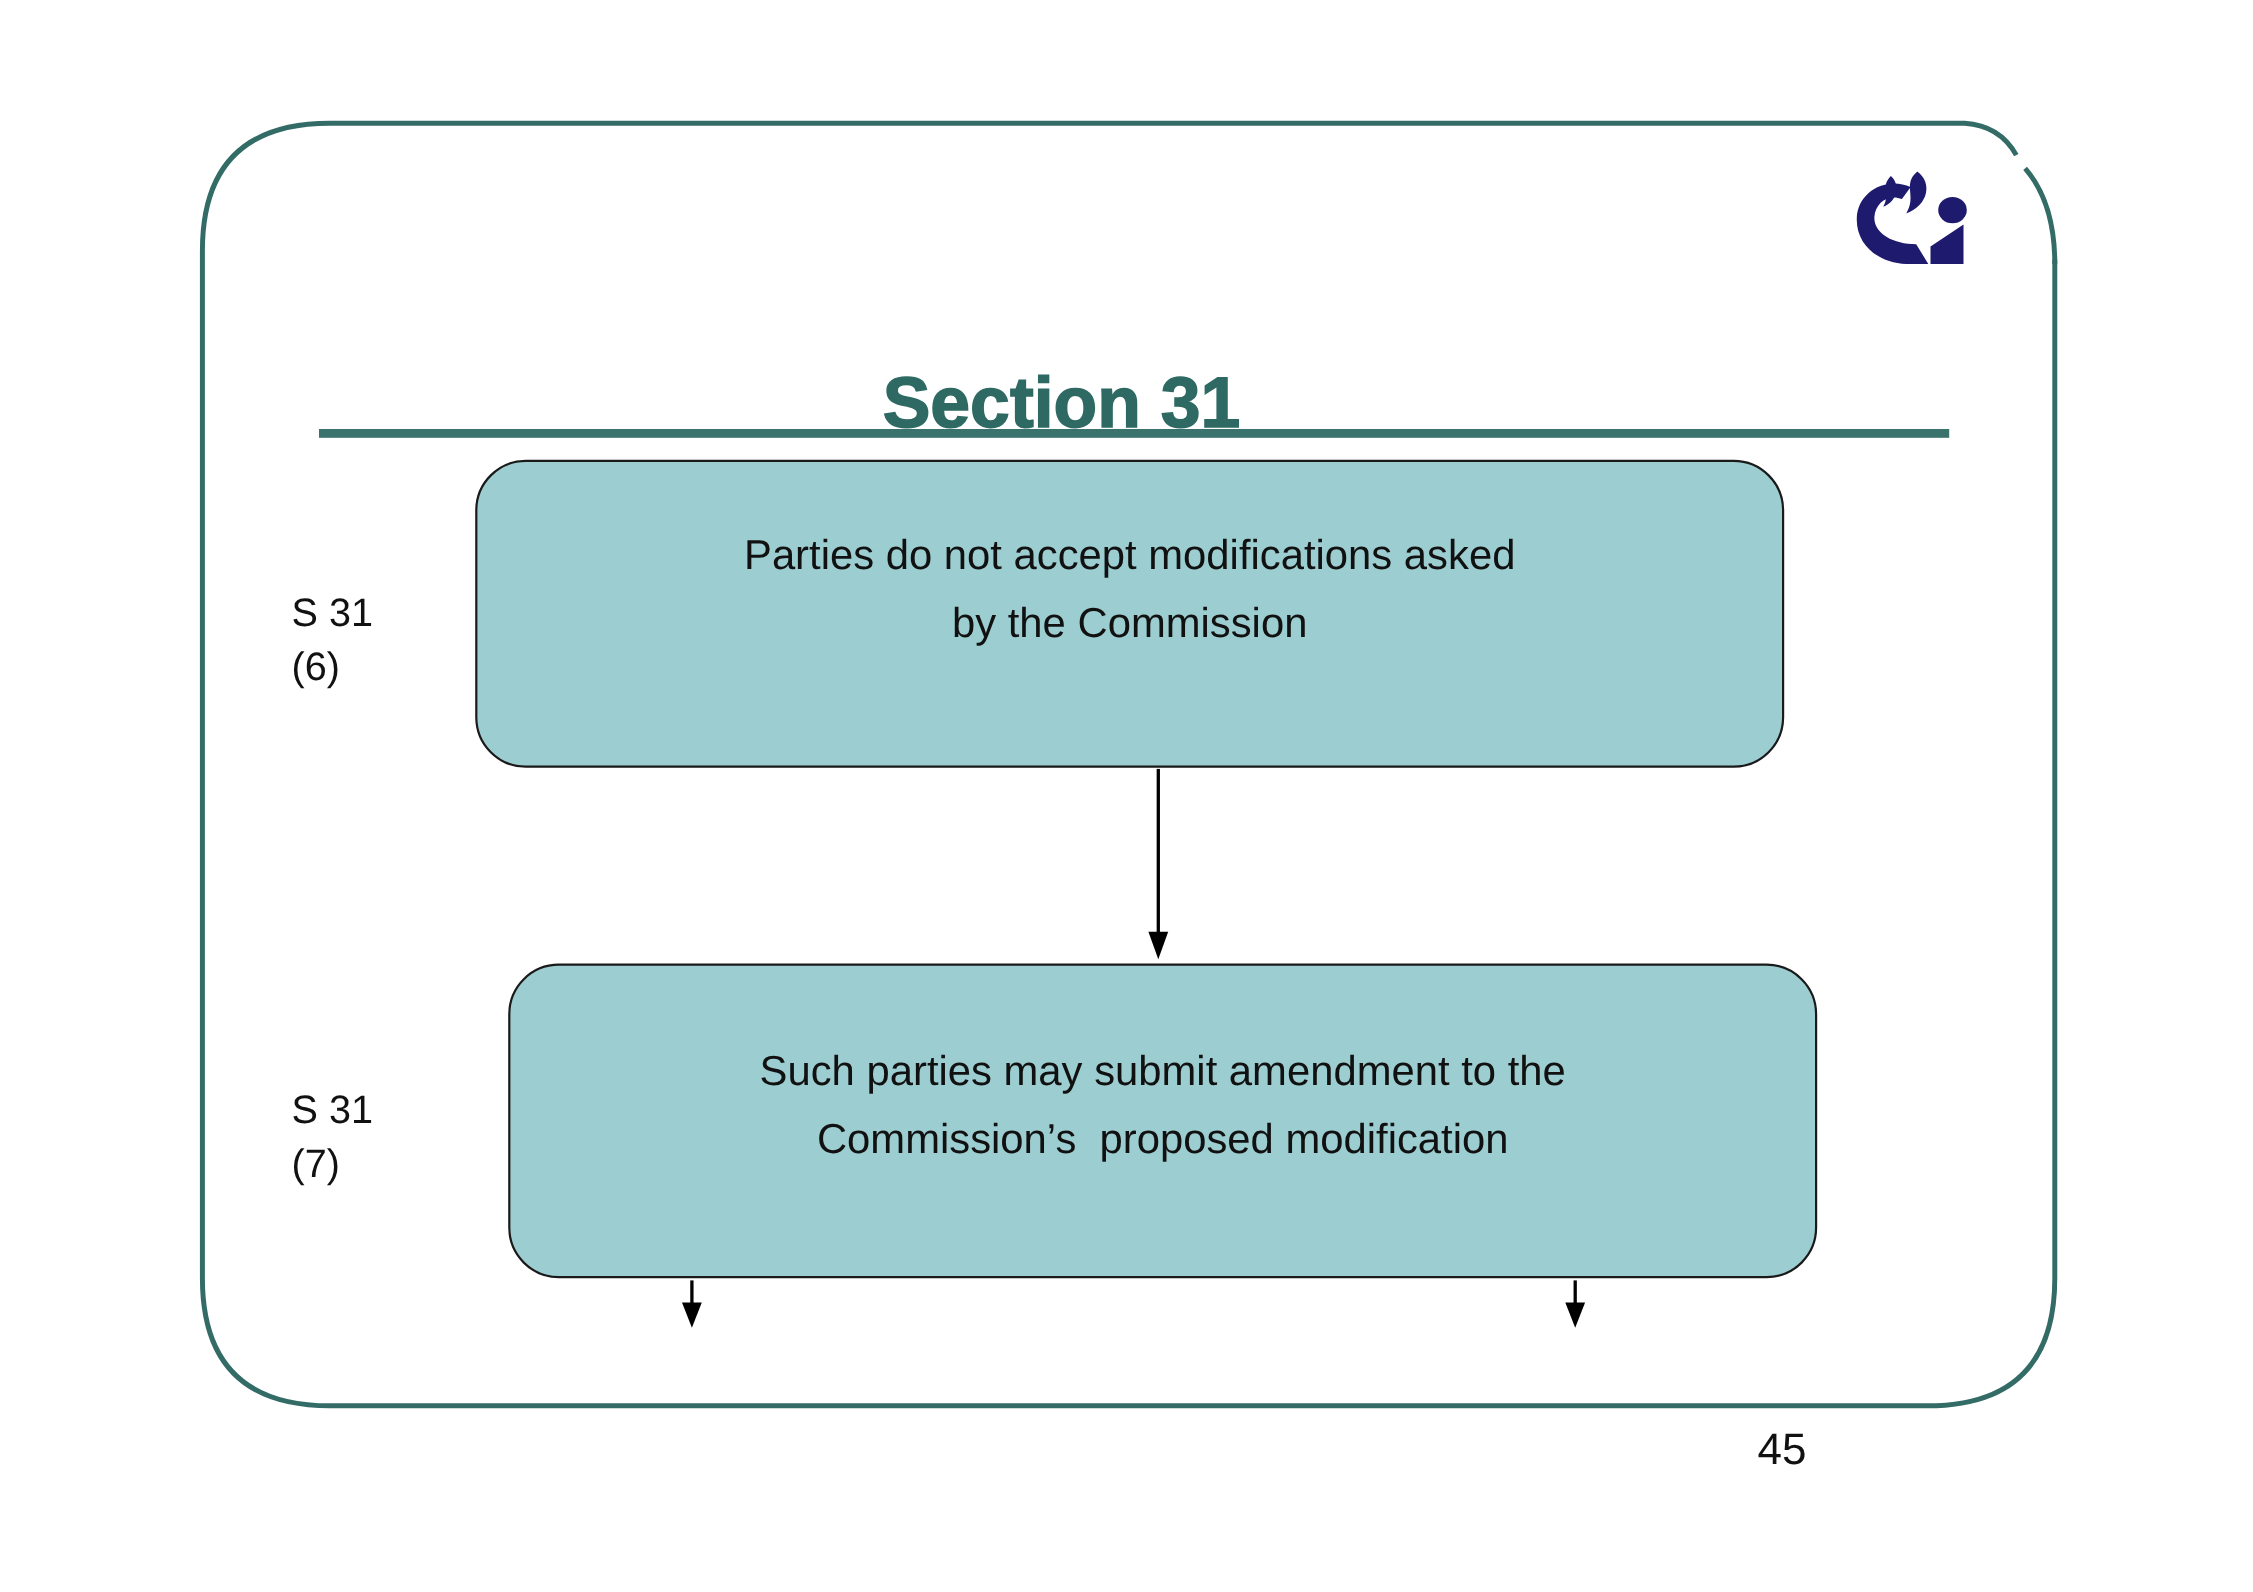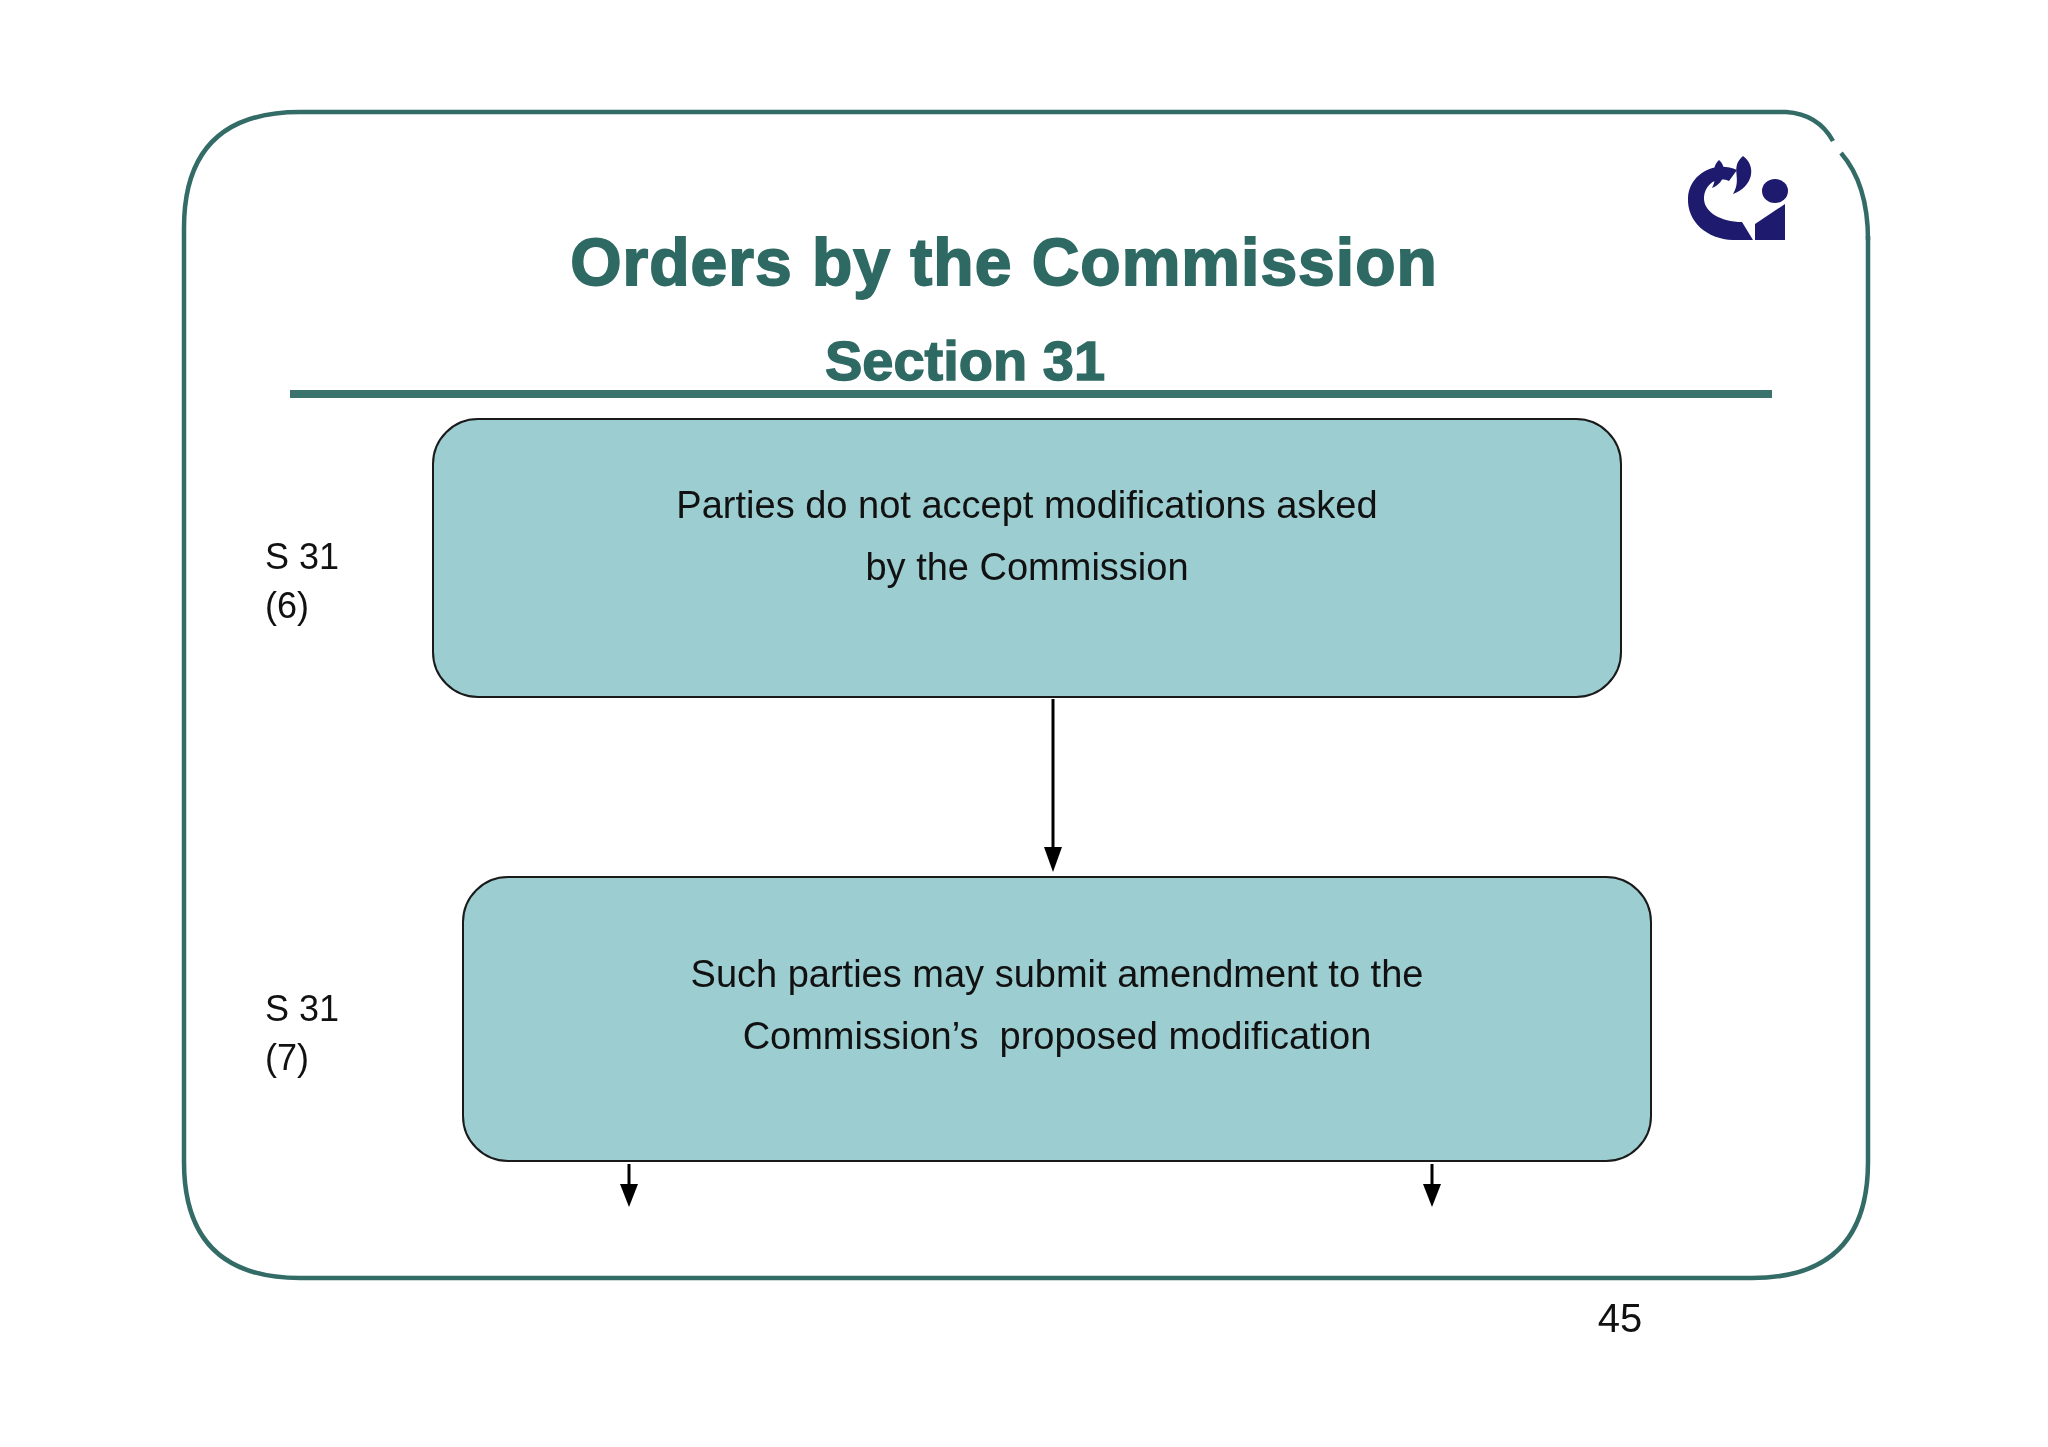--- a/index.html
+++ b/index.html
@@ -23,21 +23,21 @@
   .page-title{
     left:184px;top:224px;width:1640px;
     text-align:center;
     font-size:66px;font-weight:bold;letter-spacing:1px;
     color:var(--accent-teal);
     -webkit-text-stroke:1.8px var(--accent-teal);
   }
   .page-subtitle{
     left:600px;top:328px;width:730px;
     text-align:center;
-    font-size:56px;font-weight:bold;
+    font-size:65px;font-weight:bold;
     color:var(--accent-teal);
     -webkit-text-stroke:1.4px var(--accent-teal);
   }
   .continuation{
     left:1440px;top:342px;width:330px;
     text-align:center;
     font-size:42px;font-weight:bold;
     color:var(--accent-teal);
     -webkit-text-stroke:1.1px var(--accent-teal);
   }
@@ -106,21 +106,20 @@
   </svg>
 
   <svg class="abs logo-svg" viewBox="0 0 140 110" fill="var(--logo-navy)">
     <path d="M 62,18 C 40,8 14,22 13,46 C 12,70 32,87 58,88 L 78,88 L 67,70 C 46,70 28,60 29,45 C 30,32 42,24 54,29 Z"></path>
     <path d="M 44,8 C 34,18 44,24 37,36 C 50,31 53,16 44,8 Z"></path>
     <path d="M 68,4 C 54,16 68,26 58,42 C 78,35 82,14 68,4 Z"></path>
     <ellipse cx="100" cy="39" rx="13" ry="12"></ellipse>
     <path d="M 80,88 L 80,72 L 110,52 L 110,88 Z"></path>
   </svg>
 
-  <div class="abs page-title">Orders by the Commission</div>
   <div class="abs page-subtitle">Section 31</div>
   <div class="abs title-divider"></div>
 
   <div class="abs section-label label-s31-6 prewrap">S 31
 (6)</div>
   <div class="abs section-label label-s31-7 prewrap">S 31
 (7)</div>
 
   <div class="abs flow-box box-step1">
     <div class="box-text prewrap">Parties do not accept modifications asked

